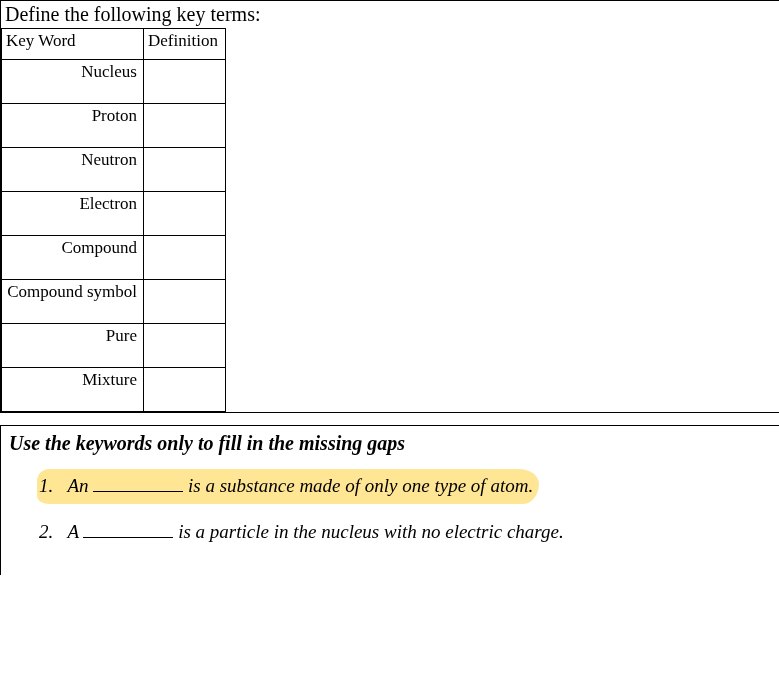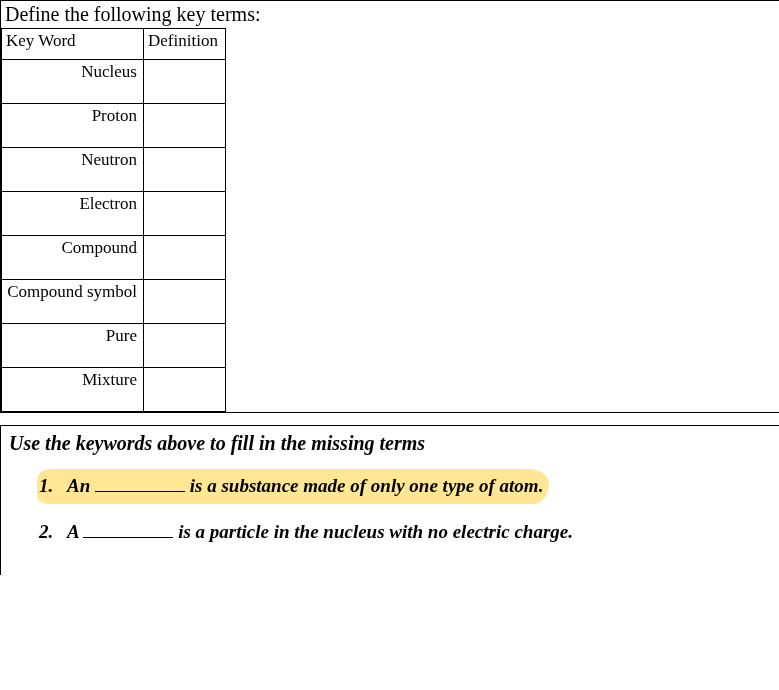--- a/index.html
+++ b/index.html
@@ -59,21 +59,20 @@
     }
     .instruction {
       font-style: italic;
       font-weight: bold;
       font-size: 20px;
       margin-bottom: 18px;
     }
     .question-list {
       list-style: none;
       padding-left: 30px;
-      font-weight: bold;
     }
     .question-list li {
       font-style: italic;
       font-size: 19px;
       margin-bottom: 22px;
       position: relative;
     }
     .question-list li .num {
       display: inline-block;
       min-width: 24px;
@@ -145,21 +144,21 @@
       <td class="col-key">Mixture</td>
       <td class="col-def"></td>
     </tr>
   </tbody>
     </table>
 </div>
 
 <div class="section-gap"></div>
 
 <div class="section-bottom">
-  <div class="instruction">Use the keywords above to fill in the missing terms</div>
+  <div class="instruction">Use the keywords only to fill in the missing gaps</div>
   <ol class="question-list">
     <li>
       <span class="highlight">
         <span class="num">1.</span>
         <span>An </span><span class="blank"></span><span> is a substance made of only one type of atom.</span>
       </span>
     </li>
     <li>
       <span class="num">2.</span>
       <span>A </span><span class="blank"></span><span> is a particle in the nucleus with no electric charge.</span>

